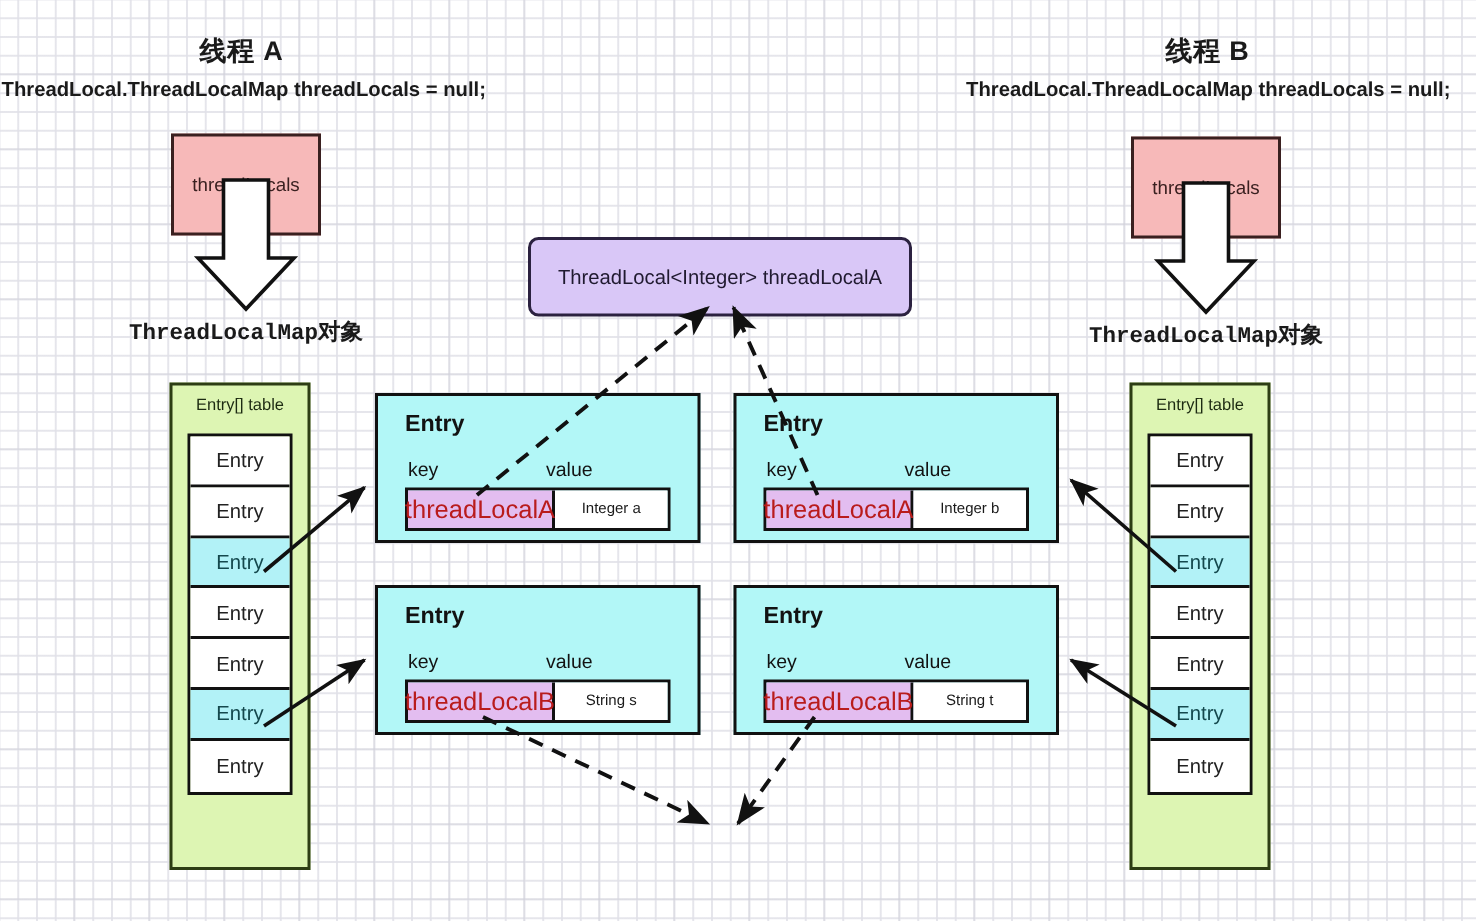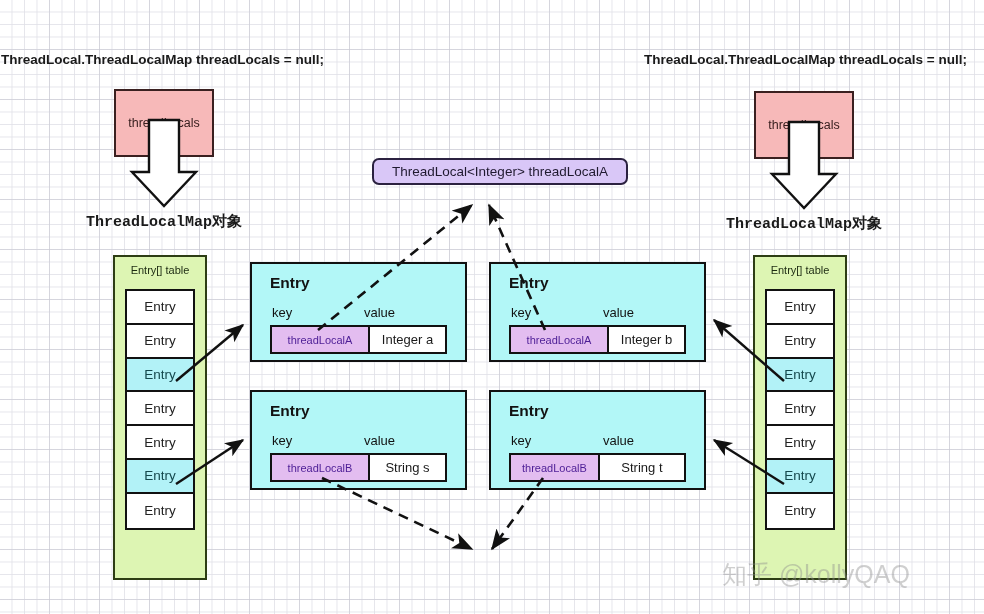--- a/index.html
+++ b/index.html
@@ -116,31 +116,31 @@
     position: absolute;
     display: flex;
     border: 2.2px solid #111;
     box-sizing: border-box;
   }
   .kv-key {
     background: #e3bdf0;
     display: flex;
     align-items: center;
     justify-content: center;
-    font-size: 11px;
-    color: #4c1d95;
+    font-size: 17px;
+    color: #b91c1c;
     border-right: 2.2px solid #111;
     box-sizing: border-box;
   }
   .kv-val {
     background: #ffffff;
     display: flex;
     align-items: center;
     justify-content: center;
-    font-size: 13px;
+    font-size: 10px;
     color: #1a1a1a;
     box-sizing: border-box;
   }
 
   .tlocal-box {
     background: #d9c7f7;
     border: 2.5px solid #2b2140;
     border-radius: 7px;
     display: flex;
     align-items: center;
@@ -162,20 +162,21 @@
     width: 984px;
     height: 614px;
     pointer-events: none;
   }
 </style>
 </head>
 <body>
 
 <div id="canvas">
 
+  <div class="abs thread-title" style="left:86px; top:22px; width:150px;">线程 A</div>
 
   <div class="abs decl-text" style="left:0px; top:52px; width:325px;">ThreadLocal.ThreadLocalMap threadLocals = null;</div>
 
   <div class="abs tl-box" style="left:114px; top:89px; width:100px; height:68px;">
     <span>threadLocals</span>
   </div>
 
   <div class="abs map-label" style="left:79px; top:212px; width:170px;">ThreadLocalMap对象</div>
 
   <div class="abs table-container" style="left:113px; top:255px; width:94px; height:325px;">
@@ -204,20 +205,21 @@
   <div class="abs entry-card" style="left:250px; top:390px; width:217px; height:100px;">
     <div class="entry-title">Entry</div>
     <div class="kv-label" style="left:20px; top:41px;">key</div>
     <div class="kv-label" style="left:112px; top:41px;">value</div>
     <div class="kv-row" style="left:18px; top:61px; width:177px; height:29px;">
       <div class="kv-key" style="width:98px;">threadLocalB</div>
       <div class="kv-val" style="width:75px;">String s</div>
     </div>
   </div>
 
+  <div class="abs thread-title" style="left:730px; top:22px; width:150px;">线程 B</div>
 
   <div class="abs decl-text" style="left:643px; top:52px; width:325px;">ThreadLocal.ThreadLocalMap threadLocals = null;</div>
 
   <div class="abs tl-box" style="left:754px; top:91px; width:100px; height:68px;">
     <span>threadLocals</span>
   </div>
 
   <div class="abs map-label" style="left:719px; top:214px; width:170px;">ThreadLocalMap对象</div>
 
   <div class="abs table-container" style="left:753px; top:255px; width:94px; height:325px;">
@@ -246,21 +248,21 @@
   <div class="abs entry-card" style="left:489px; top:390px; width:217px; height:100px;">
     <div class="entry-title">Entry</div>
     <div class="kv-label" style="left:20px; top:41px;">key</div>
     <div class="kv-label" style="left:112px; top:41px;">value</div>
     <div class="kv-row" style="left:18px; top:61px; width:177px; height:29px;">
       <div class="kv-key" style="width:98px;">threadLocalB</div>
       <div class="kv-val" style="width:93px;">String t</div>
     </div>
   </div>
 
-  <div class="abs tlocal-box" style="left:372px; top:158px; width:256px; height:27px;">
+  <div class="abs tlocal-box" style="left:352px; top:158px; width:256px; height:53px;">
     <span>ThreadLocal&lt;Integer&gt; threadLocalA</span>
   </div>
 
 
   <svg class="overlay" viewBox="0 0 984 614">
     <defs>
       <marker id="solidhead" markerWidth="9" markerHeight="9" refX="7.4" refY="3.2" orient="auto" markerUnits="strokeWidth">
         <path d="M0,0 L8,3.2 L0,6.4 L2,3.2 z" fill="#111"></path>
       </marker>
       <marker id="dashhead" markerWidth="9" markerHeight="9" refX="7.4" refY="3.2" orient="auto" markerUnits="strokeWidth">
@@ -286,15 +288,14 @@
 
     <line x1="318" y1="330" x2="472" y2="205" stroke="#111" stroke-width="2.6" stroke-dasharray="10,7" marker-end="url(#dashhead)"></line>
 
     <line x1="545" y1="330" x2="489" y2="205" stroke="#111" stroke-width="2.6" stroke-dasharray="10,7" marker-end="url(#dashhead)"></line>
 
     <line x1="322" y1="478" x2="472" y2="549" stroke="#111" stroke-width="2.6" stroke-dasharray="10,7" marker-end="url(#dashhead)"></line>
 
     <line x1="543" y1="478" x2="492" y2="549" stroke="#111" stroke-width="2.6" stroke-dasharray="10,7" marker-end="url(#dashhead)"></line>
   </svg>
 
-  <div class="abs watermark" style="left:722px; top:558px;">知乎 @kollyQAQ</div>
 
 </div>
 
 </body></html>

